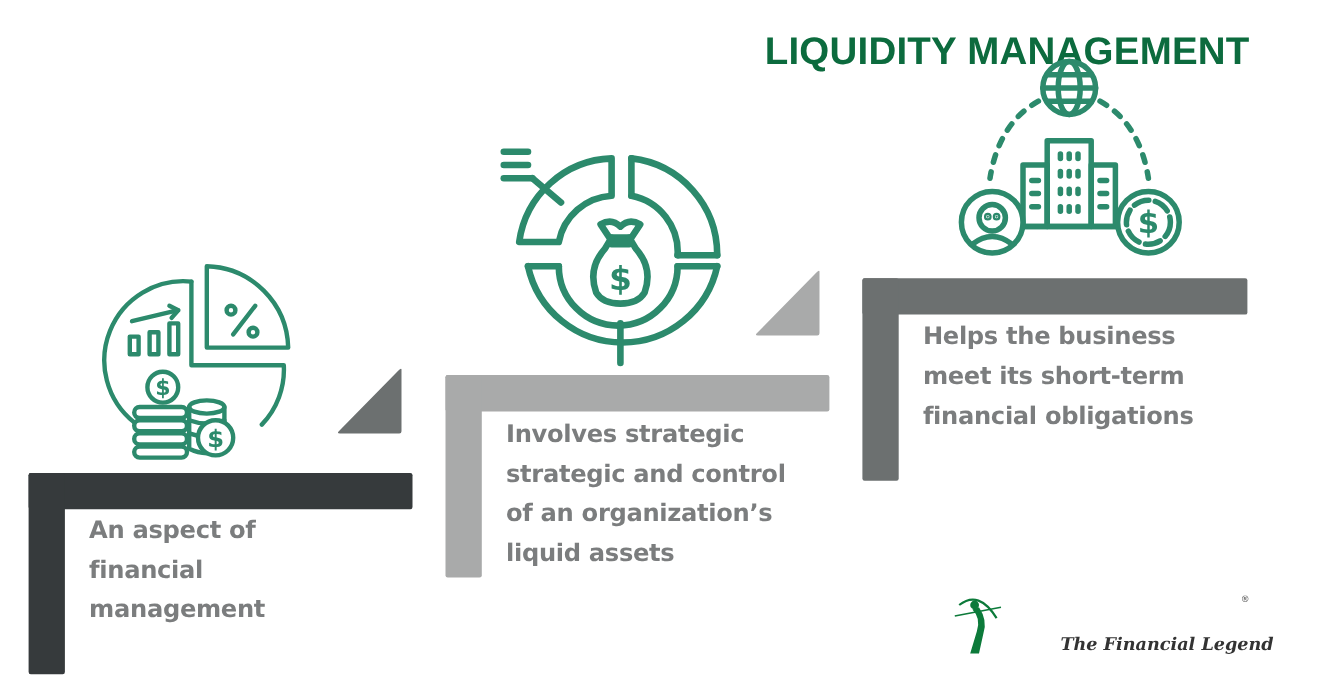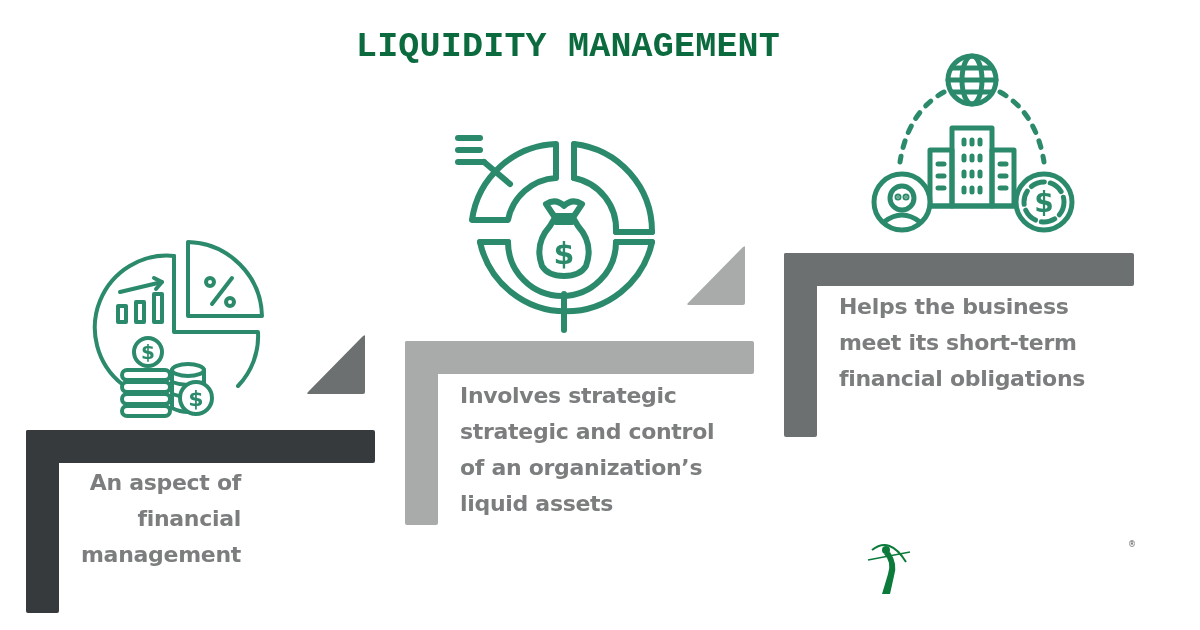--- a/index.html
+++ b/index.html
@@ -1,22 +1,22 @@
 <!DOCTYPE html>
 <html><head>
   <meta charset="utf-8">
   <style>
     html, body { margin: 0; padding: 0; }
     body {
       width: 1200px; height: 630px; position: relative; overflow: hidden;
       background: #ffffff; font-family: "DejaVu Sans", sans-serif;
     }
     .title {
-      position: absolute; left: 0; width: 1136px; top: 27px; text-align: center;
-      font-family: Liberation Mono, monospace; font-weight: bold; font-size: 35px;
+      position: absolute; left: 0; width: 1136px; top: 27px; text-align: right;
+      font-family: Liberation Sans, sans-serif; font-weight: bold; font-size: 35px;
       letter-spacing: 0.2px;
     }
     .bar { position: absolute; border-radius: 2px; }
     .tri { position: absolute; }
     .step-text {
       position: absolute; font-family: "DejaVu Sans", sans-serif; font-weight: bold;
       font-size: 22px; line-height: 36px; color: #7b7d7e; white-space: pre-line;
       letter-spacing: -0.3px;
     }
     .icon { position: absolute; }
@@ -34,21 +34,21 @@
   </style>
 </head>
 <body>
 
 <div class="title" style="color:#0c6b3e">LIQUIDITY MANAGEMENT</div>
 
 <div>
   <div class="bar" style="left:26px;top:430px;width:349px;height:33px;background:#363a3c"></div>
   <div class="bar" style="left:26px;top:430px;width:33px;height:183px;background:#363a3c"></div>
 </div>
-<div class="step-text" style="left:81px;top:465px;text-align:right;">An aspect of
+<div class="step-text" style="left:81px;top:465px;">An aspect of
 financial
 management</div>
 
 <svg class="tri" style="left:305px;top:334px" width="62" height="62" viewBox="0 0 62 62">
   <path d="M60 2 L60 58 Q60 60 58 60 L4 60 Q1 60 3 58 L57 3 Q60 0 60 2 Z" fill="#6c7070"></path>
 </svg>
 
 <div>
   <div class="bar" style="left:405px;top:341px;width:349px;height:33px;background:#a9aaaa"></div>
   <div class="bar" style="left:405px;top:341px;width:33px;height:184px;background:#a9aaaa"></div>
@@ -177,13 +177,14 @@
 </svg>
 
 <div class="logo">
   <svg class="logo-mark" width="46" height="56" viewBox="0 0 46 56">
     <path d="M6 10 Q24 -4 40 22" stroke="#0c7a3a" stroke-width="2" fill="none"></path>
     <path d="M2 20 L44 12" stroke="#0c7a3a" stroke-width="1.5"></path>
     <path d="M18 14 Q26 22 22 34 L16 54 L24 54 L28 36 Q32 24 24 12 Z" fill="#0c7a3a"></path>
     <circle cx="20" cy="10" r="4" fill="#0c7a3a"></circle>
   </svg>
   <div class="logo-reg">®</div>
+  <div class="logo-tag">The Financial Legend</div>
 </div>
 
 </body></html>

